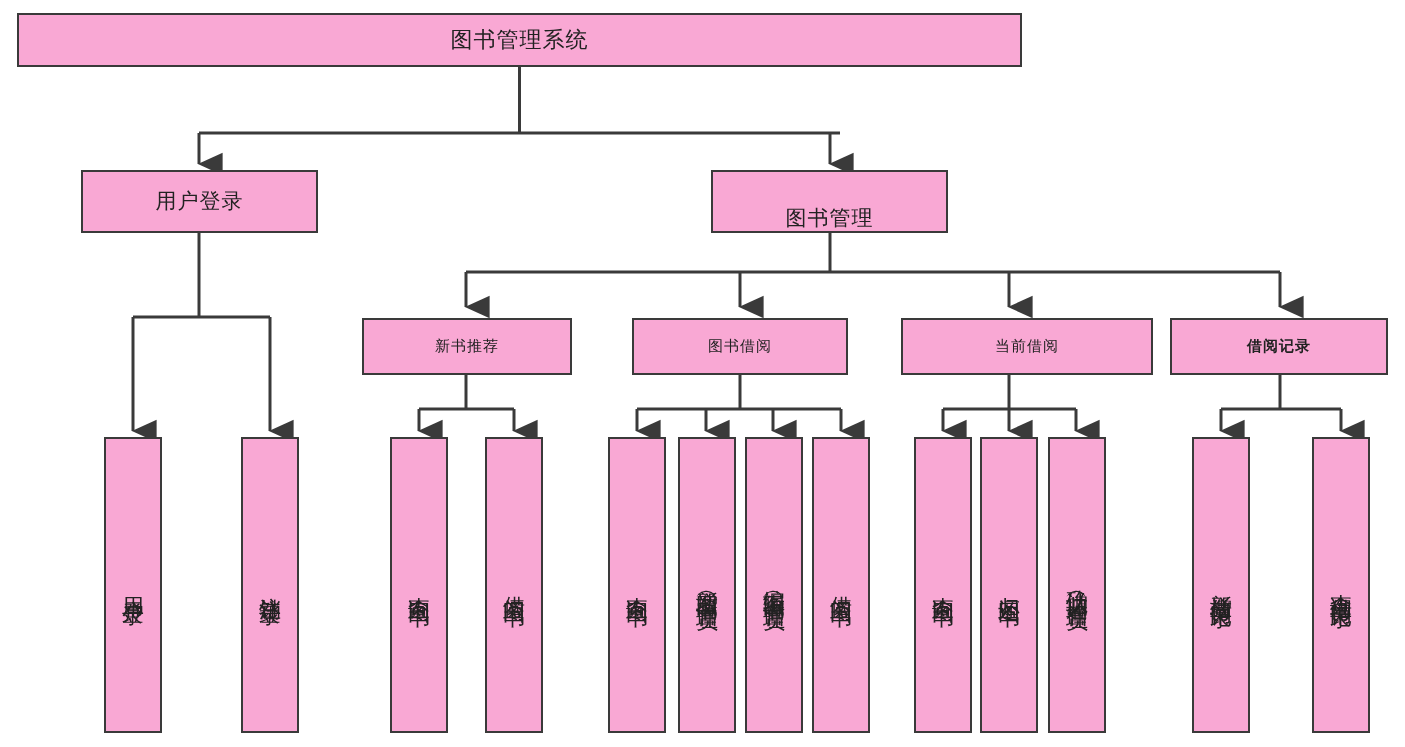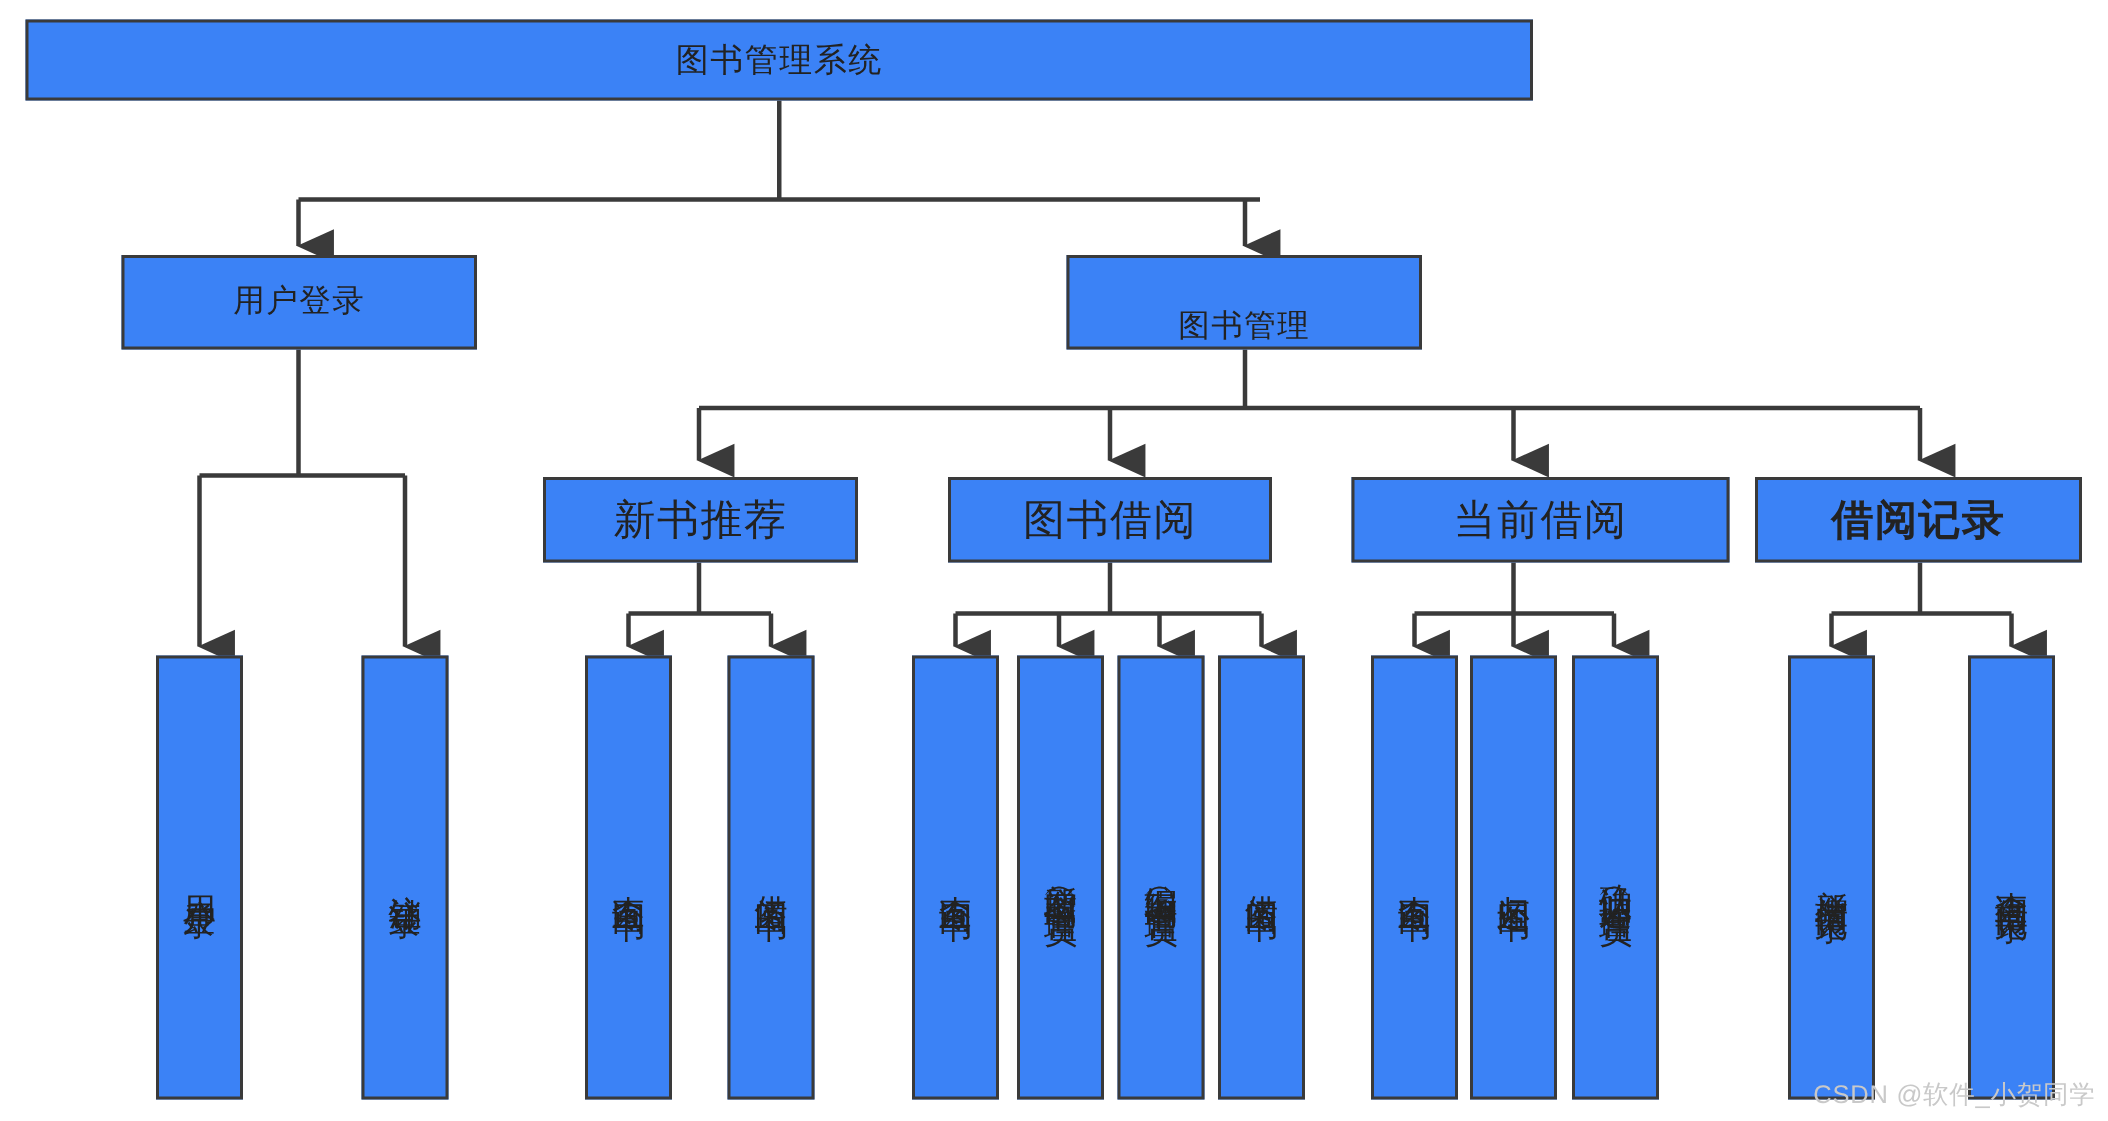--- a/index.html
+++ b/index.html
@@ -24,21 +24,21 @@
     left: 0;
     top: 0;
     width: 1405px;
     height: 747px;
     pointer-events: none;
   }
   .node {
     position: absolute;
     box-sizing: border-box;
     border: 2px solid #3a3a3a;
-    background: #3b82f6;
+    background: #f9a8d4;
     display: flex;
     align-items: center;
     justify-content: center;
     overflow: hidden;
   }
   .node .label {
     color: #222222;
     font-size: 21px;
     line-height: 1.25;
     letter-spacing: 1px;
@@ -55,21 +55,21 @@
   }
   .node.leaf {
     align-items: center;
     justify-content: center;
   }
   .node.leaf .label {
     max-height: 100%;
   }
   .node.root .label { font-size: 22px; }
   .node.level2 .label { font-size: 21px; }
-  .node.level3 .label { font-size: 28px; }
+  .node.level3 .label { font-size: 15px; }
   .watermark {
     position: absolute;
     right: 8px;
     bottom: 6px;
     font-size: 17px;
     color: #c9c9c9;
     letter-spacing: 0.5px;
     white-space: nowrap;
   }
 </style>
@@ -199,15 +199,14 @@
   </div>
 
   <div class="node vertical leaf" style="left:1192px; top:437px; width:58px; height:296px;">
     <span class="label">新增借阅记录</span>
   </div>
 
   <div class="node vertical leaf" style="left:1312px; top:437px; width:58px; height:296px;">
     <span class="label">查询借阅记录</span>
   </div>
 
-  <div class="watermark">CSDN @软件_小贺同学</div>
 
 </div>
 
 </body></html>

